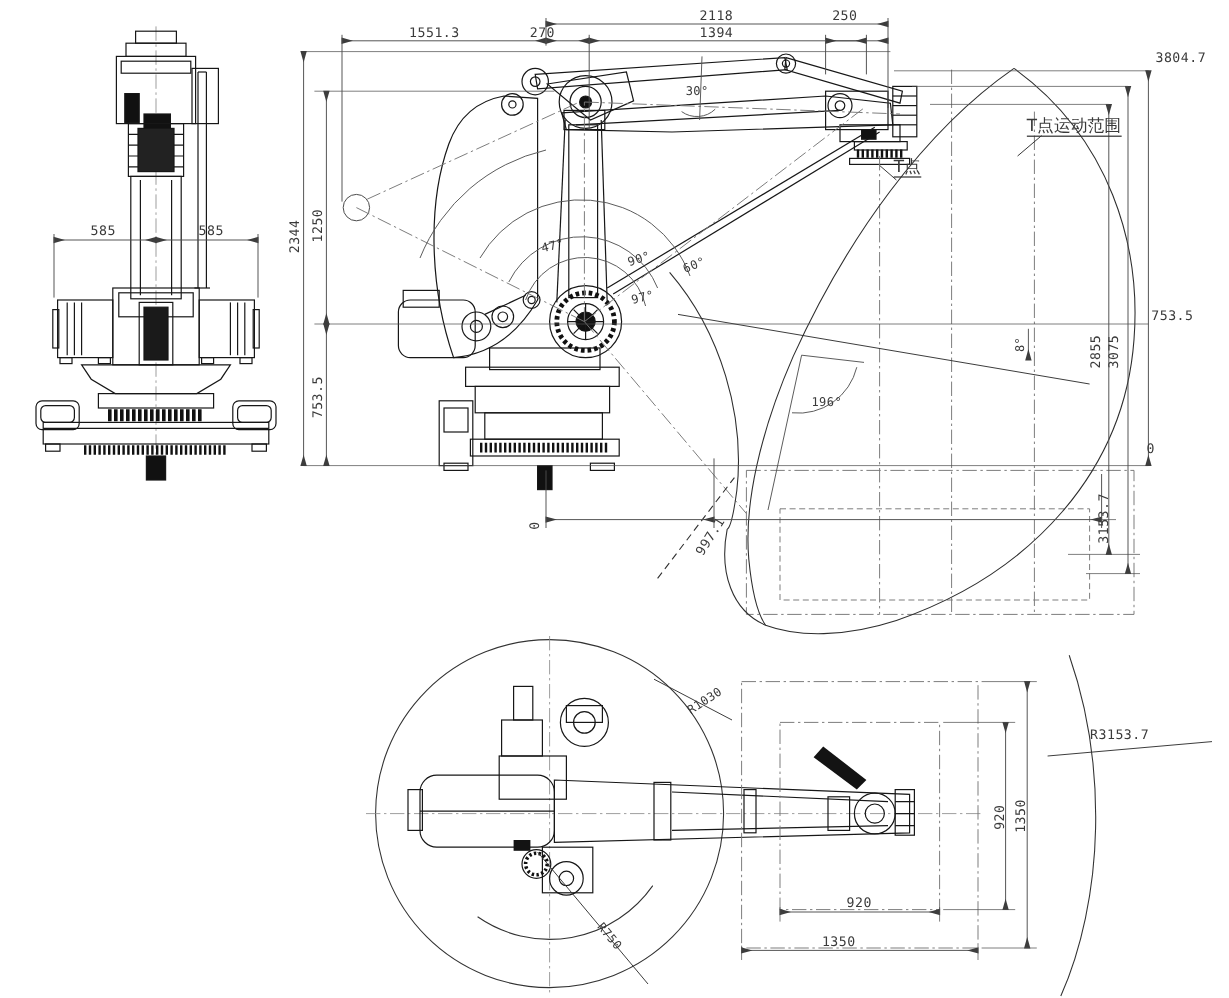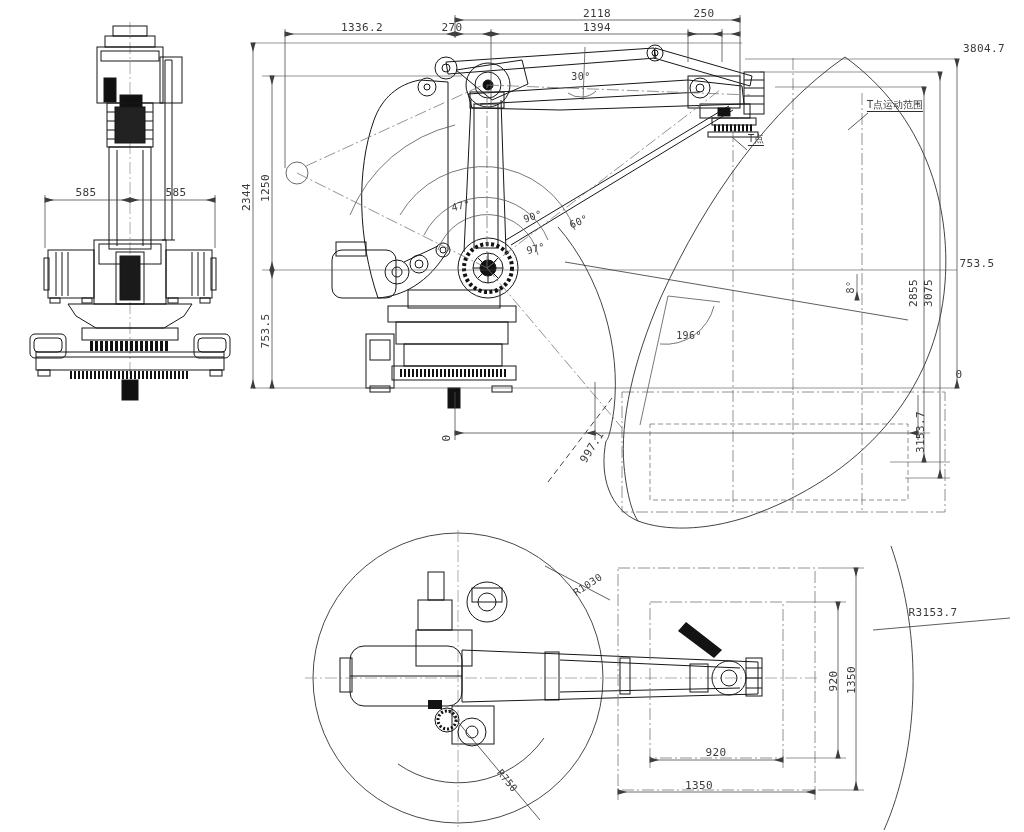--- a/index.html
+++ b/index.html
@@ -2,21 +2,21 @@
 <html><head>
 <meta charset="utf-8">
 <style>
   html,body{margin:0;padding:0;background:#ffffff;}
   .sheet{position:relative;width:1024px;height:832px;background:#fff;overflow:hidden;
          font-family:"DejaVu Sans Mono","Liberation Mono",monospace;}
   svg{position:absolute;left:0;top:0;}
   .lb{position:absolute;color:#3a3a3a;font-size:11px;letter-spacing:.4px;white-space:nowrap;
       transform:translate(-50%,-50%);line-height:1;}
   .sm{font-size:10px;}
-  .cn{font-size:10px;letter-spacing:0;border-bottom:1px solid #2f2f2f;padding-bottom:1px;
+  .cn{font-size:14px;letter-spacing:0;border-bottom:1px solid #2f2f2f;padding-bottom:1px;
       font-family:"DejaVu Sans","Liberation Sans",sans-serif;}
   .r90{transform:translate(-50%,-50%) rotate(-90deg);}
   .r58n{transform:translate(-50%,-50%) rotate(-58deg);}
   .r33n{transform:translate(-50%,-50%) rotate(-33deg);}
   .r50p{transform:translate(-50%,-50%) rotate(50deg);}
   .r14n{transform:translate(-50%,-50%) rotate(-14deg);}
   .r18n{transform:translate(-50%,-50%) rotate(-18deg);}
   .r22n{transform:translate(-50%,-50%) rotate(-22deg);}
 </style>
 </head>
@@ -311,21 +311,21 @@
       <line x1="618" y1="788" x2="618" y2="800" stroke-width=".6"></line>
       <line x1="815" y1="788" x2="815" y2="800" stroke-width=".6"></line>
     </g>
   </g>
 </svg>
 
 <div class="lb" style="left:86px;top:192px">585</div>
 <div class="lb" style="left:176px;top:192px">585</div>
 
 <div class="lb" style="left:597px;top:13px">2118</div>
-<div class="lb" style="left:362px;top:27px">1336.2</div>
+<div class="lb" style="left:362px;top:27px">1551.3</div>
 <div class="lb" style="left:452px;top:27px">270</div>
 <div class="lb" style="left:597px;top:27px">1394</div>
 <div class="lb" style="left:704px;top:13px">250</div>
 <div class="lb" style="left:984px;top:48px">3804.7</div>
 
 <div class="lb r90" style="left:246px;top:197px">2344</div>
 <div class="lb r90" style="left:265px;top:188px">1250</div>
 <div class="lb r90" style="left:265px;top:331px">753.5</div>
 
 <div class="lb sm" style="left:581px;top:77px">30°</div>

